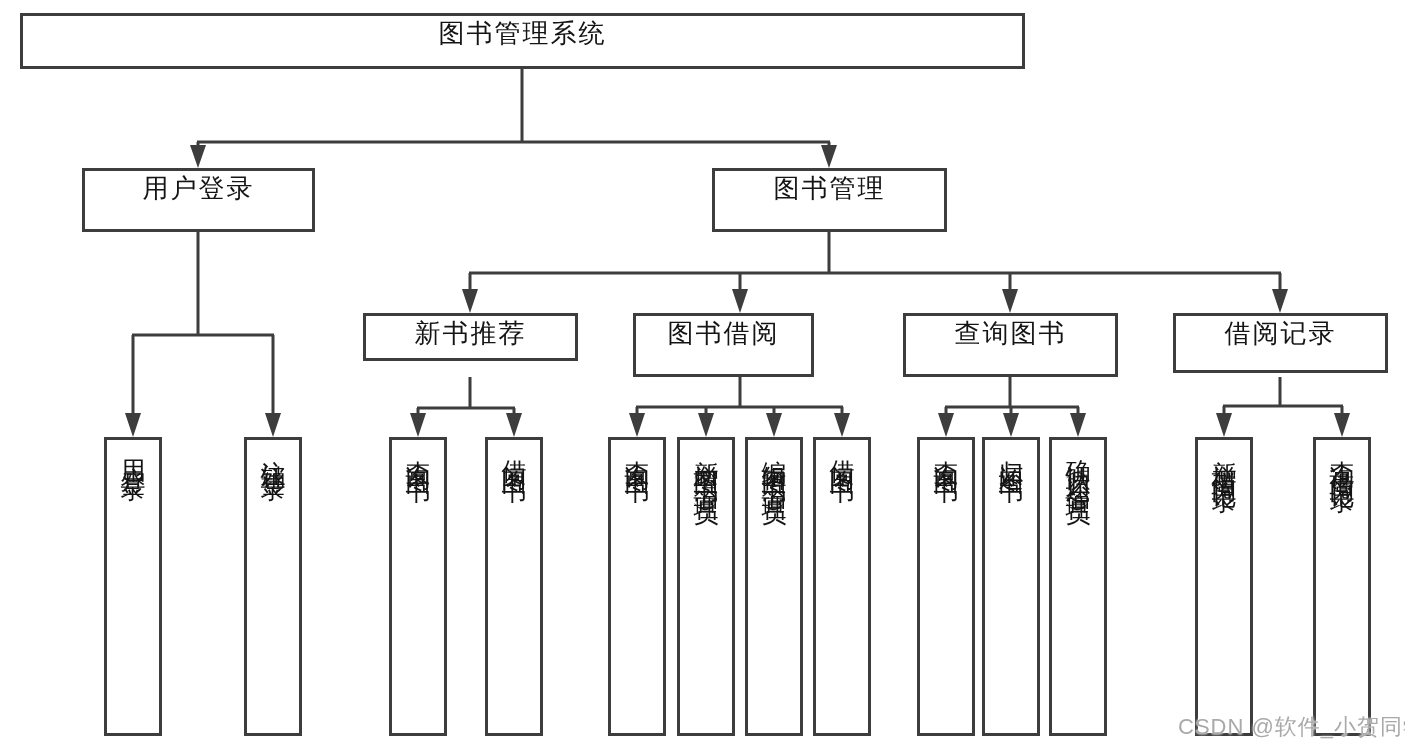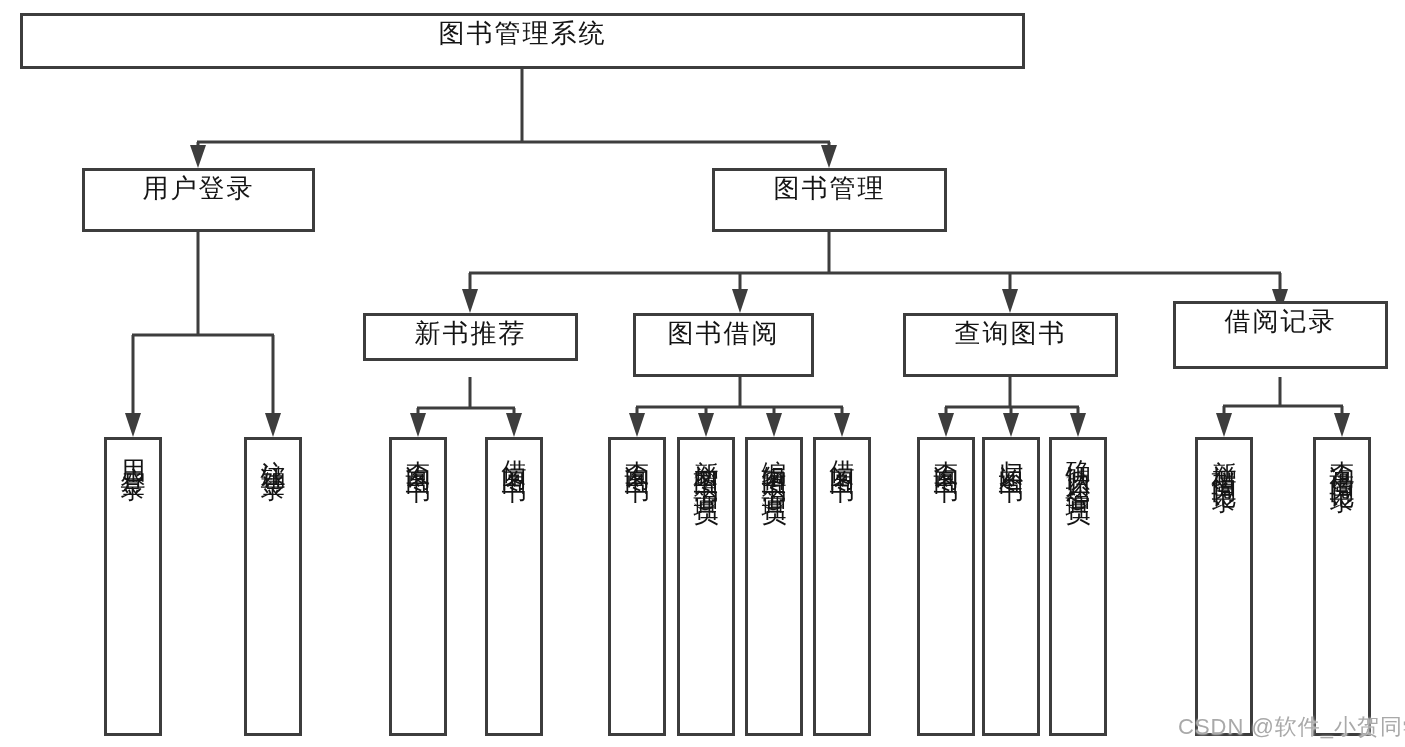--- a/index.html
+++ b/index.html
@@ -105,21 +105,21 @@
 
   <div class="box h" style="left:363px;top:313px;width:215px;height:48px">
     <span>新书推荐</span>
   </div>
   <div class="box h" style="left:633px;top:313px;width:181px;height:64px">
     <span>图书借阅</span>
   </div>
   <div class="box h" style="left:903px;top:313px;width:215px;height:64px">
     <span>查询图书</span>
   </div>
-  <div class="box h" style="left:1173px;top:301px;width:215px;height:68px">
+  <div class="box h" style="left:1173px;top:313px;width:215px;height:60px">
     <span>借阅记录</span>
   </div>
 
   <div class="box v" style="left:104px;top:437px;width:58px;height:299px">
     <span>用户登录</span>
   </div>
   <div class="box v" style="left:244px;top:437px;width:58px;height:299px">
     <span>注销登录</span>
   </div>
 

